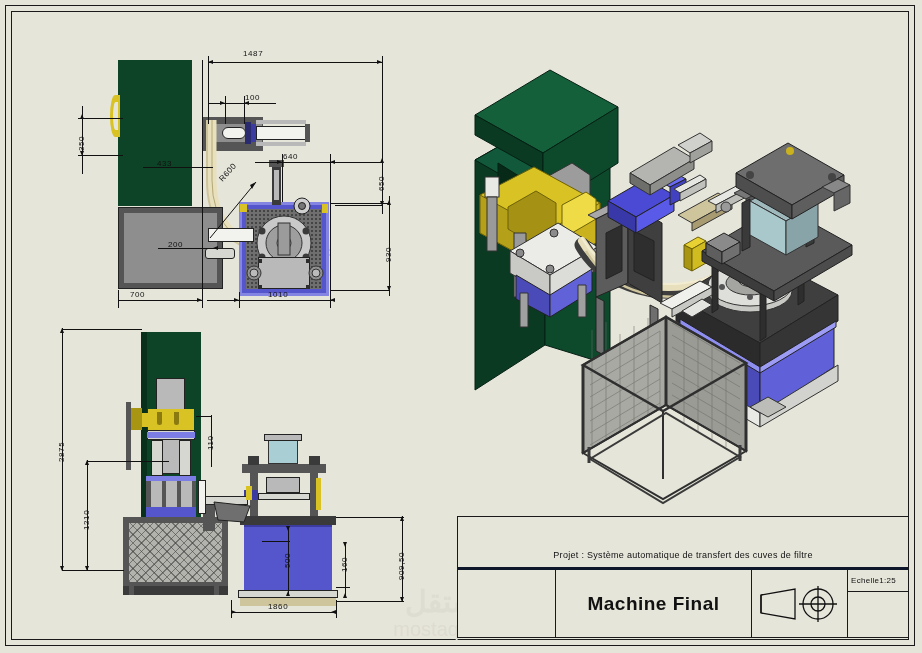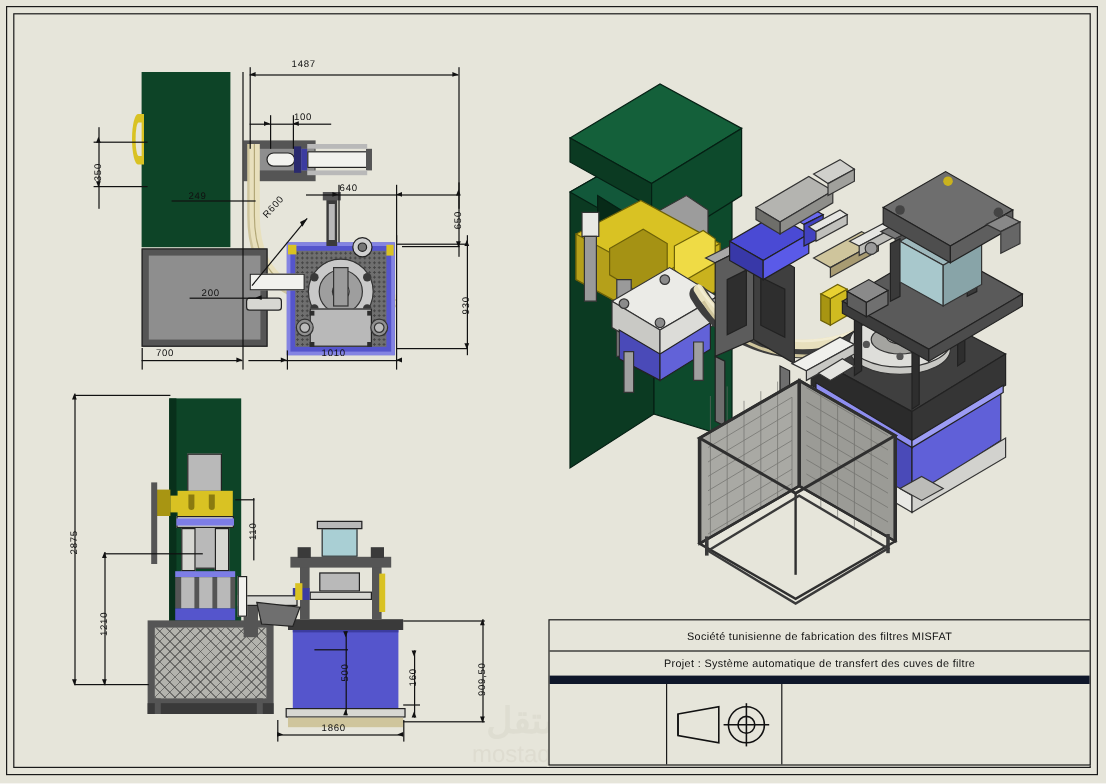--- a/index.html
+++ b/index.html
@@ -37,21 +37,21 @@
   .arrow-d{border-left:2px solid transparent;border-right:2px solid transparent;border-top:5px solid #111;}
 
   
   #titleblock{
     position:absolute;left:457px;top:516px;width:452px;height:122px;
     border:1px solid #1a1a1a;box-sizing:border-box;background:#e6e5da;
   }
   .tb-row{position:absolute;left:0;width:100%;box-sizing:border-box;}
   #tb-company{top:0;height:26px;border-bottom:1px solid #1a1a1a;
     display:flex;align-items:center;justify-content:center;}
-  #tb-project{top:26px;height:27px;border-bottom:7px solid #0f172a;
+  #tb-project{top:26px;height:27px;border-bottom:3px solid #0f172a;
     display:flex;align-items:center;justify-content:center;}
   #tb-bottom{top:53px;height:67px;display:flex;}
   .tb-cell{box-sizing:border-box;display:flex;align-items:center;justify-content:center;}
   #tb-left-blank{width:98px;border-right:1px solid #1a1a1a;}
   #tb-title{width:196px;border-right:1px solid #1a1a1a;}
   #tb-symbol{width:96px;border-right:1px solid #1a1a1a;position:relative;}
   #tb-scale{flex:1;flex-direction:column;align-items:stretch;}
   #tb-scale-top{height:22px;border-bottom:1px solid #1a1a1a;
     display:flex;align-items:center;justify-content:flex-start;padding-left:3px;box-sizing:border-box;}
   #tb-scale-bot{flex:1;}
@@ -187,21 +187,21 @@
     <div class="dimtxt" style="left:245px;top:94px;">100</div>
 
     <div class="ext h" style="left:78px;top:118px;width:45px;"></div>
     <div class="ext h" style="left:78px;top:155px;width:45px;"></div>
     <div class="dline v" style="left:82px;top:106px;height:68px;"></div>
     <div class="arrow-u" style="left:80px;top:114px;"></div>
     <div class="arrow-d" style="left:80px;top:151px;"></div>
     <div class="dimtxt vert" style="left:78px;top:151px;">350</div>
 
     <div class="dline h" style="left:143px;top:167px;width:70px;"></div>
-    <div class="dimtxt" style="left:157px;top:160px;">249</div>
+    <div class="dimtxt" style="left:157px;top:160px;">433</div>
 
     <svg style="position:absolute;left:190px;top:160px;width:110px;height:90px;">
       <line x1="20" y1="78" x2="66" y2="22" stroke="#111" stroke-width="1"></line>
       <polygon points="66,22 60,25 62,29" fill="#111"></polygon>
     </svg>
     <div class="dimtxt" style="left:218px;top:178px;transform:rotate(-48deg);transform-origin:0 0;">R600</div>
 
     <div class="ext v" style="left:282px;top:154px;height:48px;"></div>
     <div class="ext v" style="left:330px;top:154px;height:48px;"></div>
     <div class="dline h" style="left:255px;top:162px;width:78px;"></div>
@@ -557,34 +557,40 @@
       </g>
     </svg>
   </div>
 
   <div id="watermark">
     <div id="wm-ar">مستقل</div>
     <div id="wm-en">mostaql.com</div>
   </div>
 
   <div id="titleblock">
-    <div class="tb-row" id="tb-company">
-      <span class="tb-text">Société tunisienne de fabrication des filtres  MISFAT</span>
-    </div>
     <div class="tb-row" id="tb-project">
       <span class="tb-text">Projet : Système automatique de transfert des cuves de filtre</span>
     </div>
     <div class="tb-row" id="tb-bottom">
       <div class="tb-cell" id="tb-left-blank"></div>
+      <div class="tb-cell" id="tb-title">
+        <span class="tb-main">Machine Final</span>
+      </div>
       <div class="tb-cell" id="tb-symbol">
         <svg width="84" height="40" viewBox="0 0 84 40">
           <polygon points="3,11 37,5 37,35 3,29" fill="none" stroke="#111" stroke-width="1.3"></polygon>
           <line x1="3" y1="11" x2="3" y2="29" stroke="#111" stroke-width="1.3"></line>
           <circle cx="60" cy="20" r="15" fill="none" stroke="#111" stroke-width="1.3"></circle>
           <circle cx="60" cy="20" r="7" fill="none" stroke="#111" stroke-width="1.3"></circle>
           <line x1="41" y1="20" x2="79" y2="20" stroke="#111" stroke-width="1.3"></line>
           <line x1="60" y1="2" x2="60" y2="38" stroke="#111" stroke-width="1.3"></line>
         </svg>
       </div>
+      <div class="tb-cell" id="tb-scale">
+        <div id="tb-scale-top">
+          <span class="tb-text">Echelle1:25</span>
+        </div>
+        <div id="tb-scale-bot"></div>
+      </div>
     </div>
   </div>
 
 </div>
 
 </body></html>

